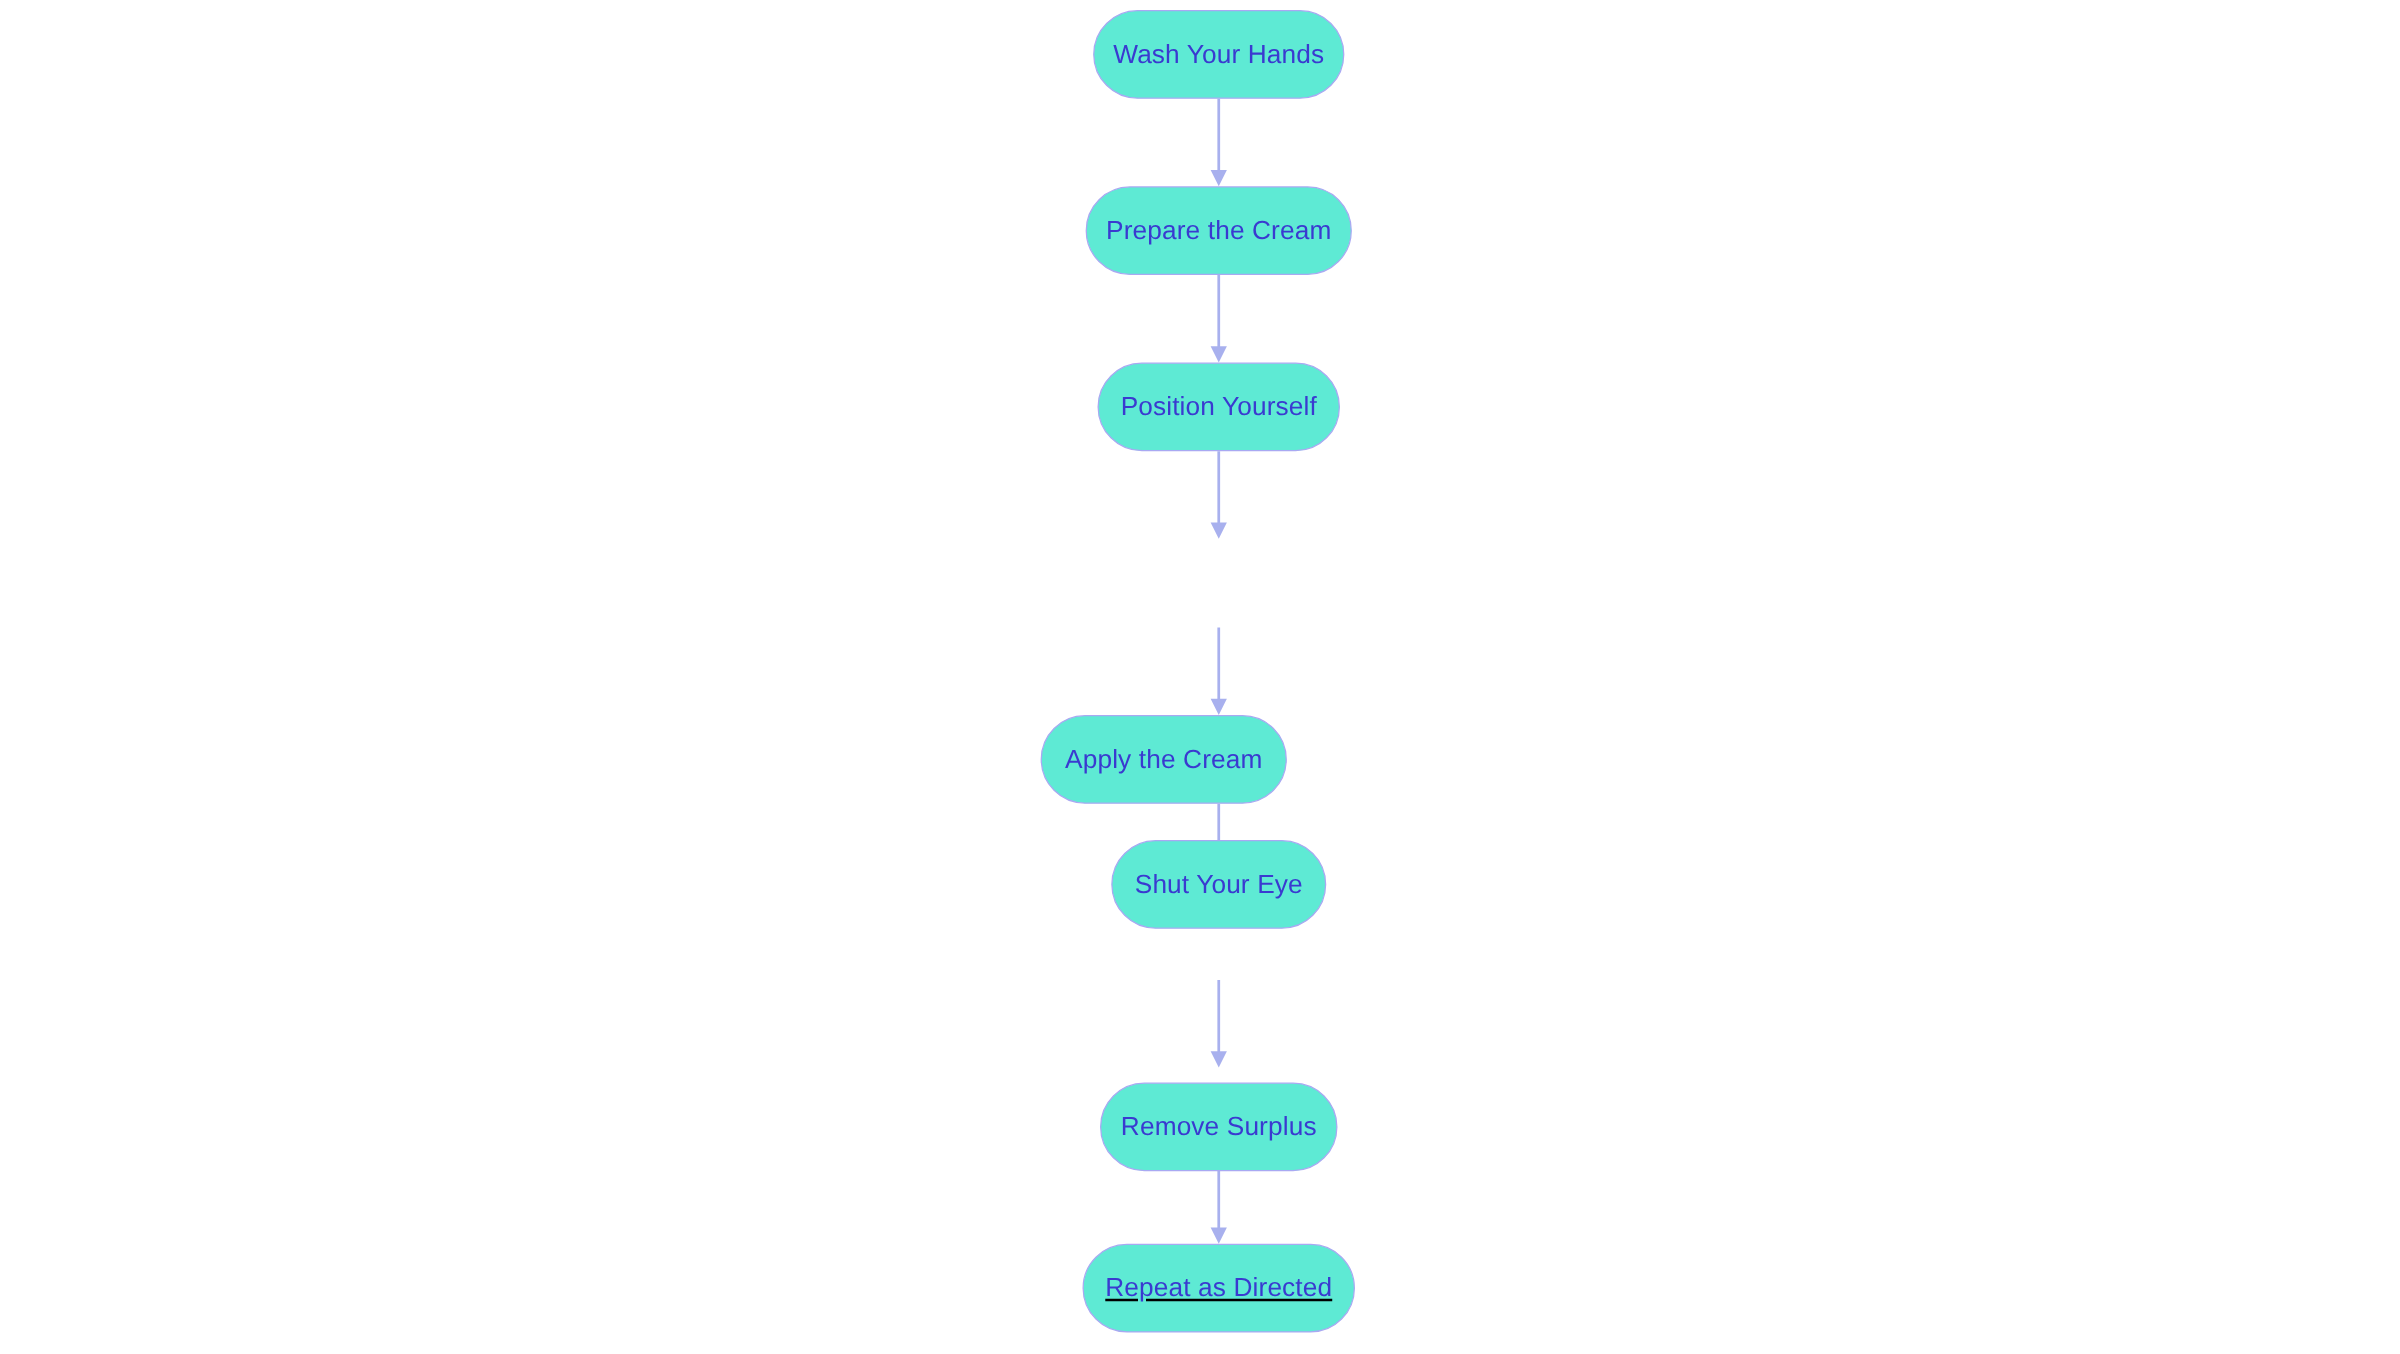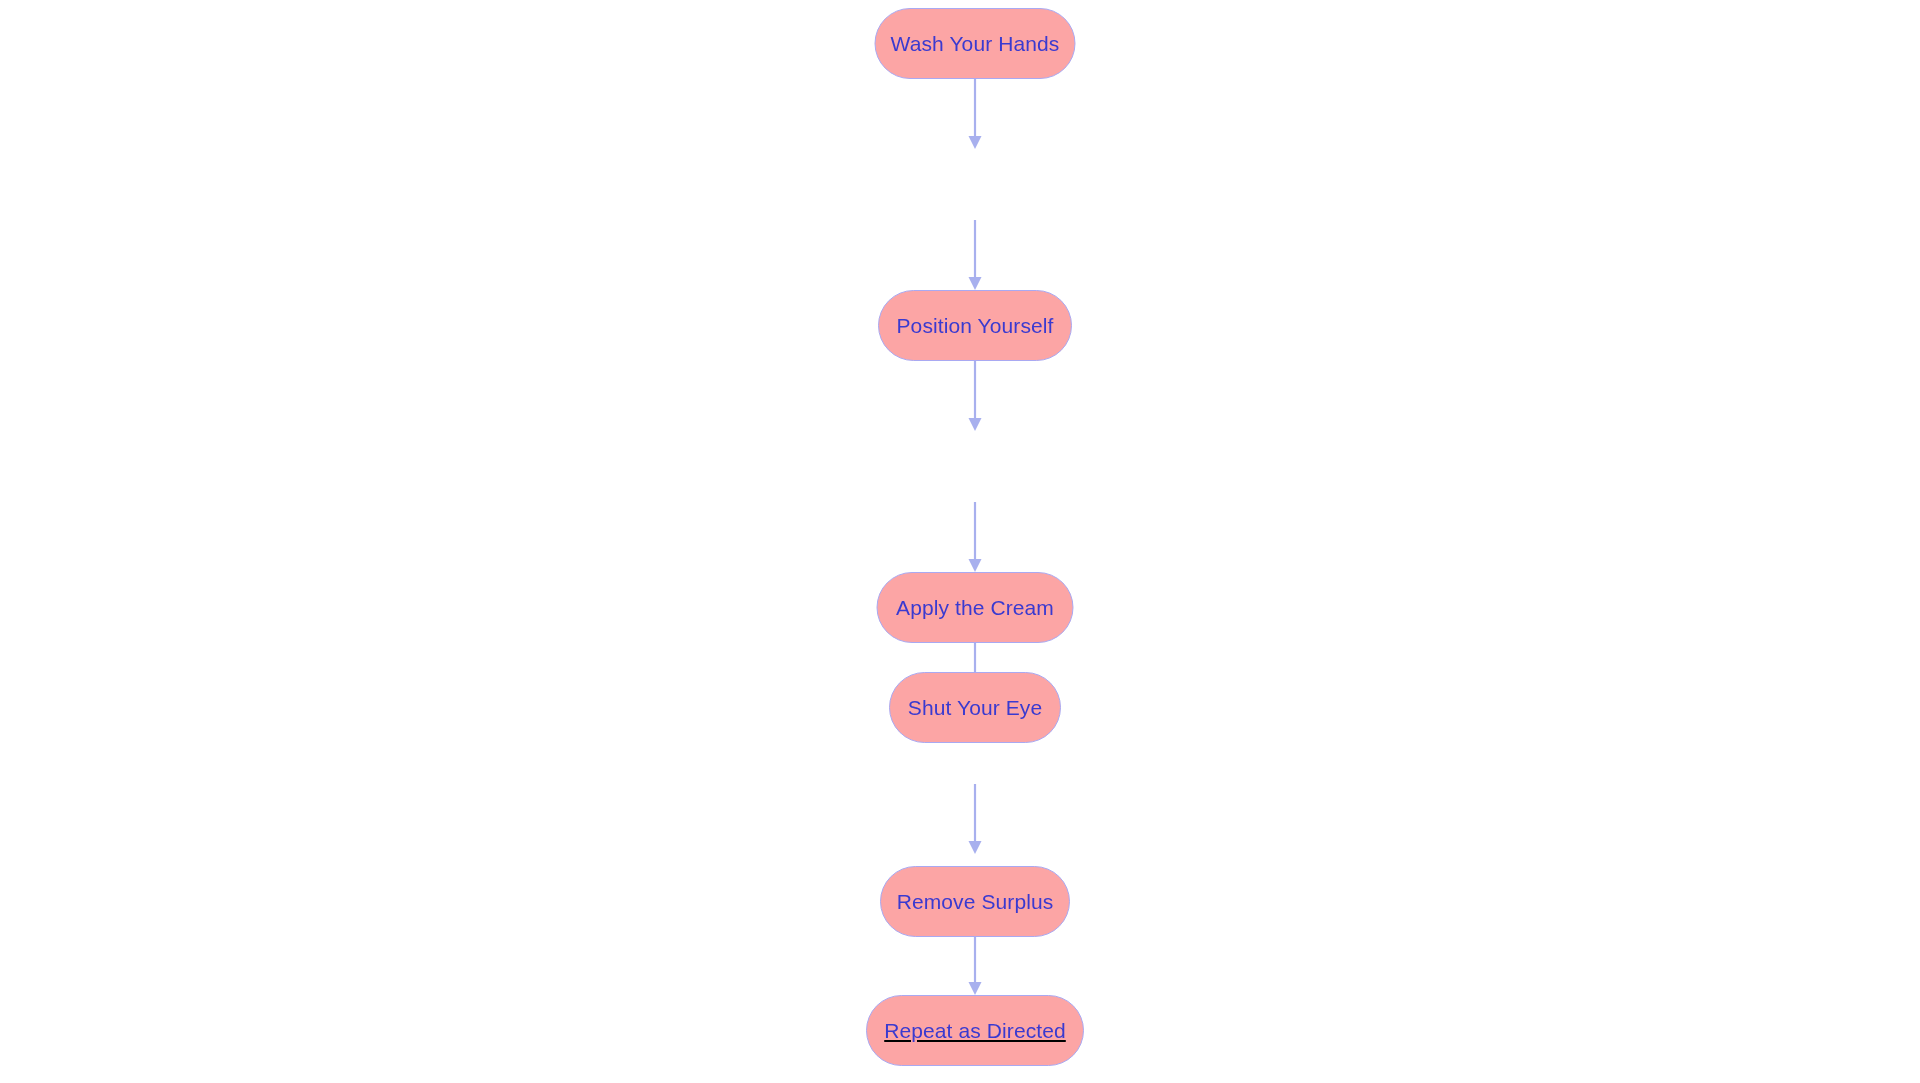--- a/index.html
+++ b/index.html
@@ -29,21 +29,21 @@
     height: 1083px;
   }
 
   
   .flow-node {
     position: absolute;
     box-sizing: border-box;
     height: 71px;
     border: 1.3px solid #a9a9f2;
     border-radius: 36px;
-    background: #fca5a5;
+    background: #5eead4;
     display: flex;
     align-items: center;
     justify-content: center;
     transform: translateX(-50%);
   }
 
   .flow-node-label {
     color: #3a3ad0;
     font-size: 21px;
     font-family: "Liberation Sans", sans-serif;
@@ -109,24 +109,27 @@
       </div>
       <div class="flow-edge" style="left: 975px; top: 925px; height: 70px;">
         <svg width="26" height="70" viewBox="0 0 26 70">
           <line x1="13" y1="0" x2="13" y2="58" stroke="#a8b0ee" stroke-width="2.2"></line>
           <polygon points="6.5,57 19.5,57 13,70" fill="#a8b0ee"></polygon>
         </svg>
       </div>
       <div class="flow-node" style="left: 975px; top: 8px; width: 201px;">
         <span class="flow-node-label">Wash Your Hands</span>
       </div>
+      <div class="flow-node" style="left: 975px; top: 149px; width: 213px;">
+        <span class="flow-node-label">Prepare the Cream</span>
+      </div>
       <div class="flow-node" style="left: 975px; top: 290px; width: 194px;">
         <span class="flow-node-label">Position Yourself</span>
       </div>
-      <div class="flow-node" style="left: 975px; top: 572px; width: 197px;">
+      <div class="flow-node" style="left: 931px; top: 572px; width: 197px;">
         <span class="flow-node-label">Apply the Cream</span>
       </div>
       <div class="flow-node" style="left: 975px; top: 672px; width: 172px;">
         <span class="flow-node-label">Shut Your Eye</span>
       </div>
       <div class="flow-node" style="left: 975px; top: 854px; width: 190px; margin-top: 12px;">
         <span class="flow-node-label">Remove Surplus</span>
       </div>
       <div class="flow-node" style="left: 975px; top: 995px; width: 218px; text-decoration: underline;">
         <span class="flow-node-label">Repeat as Directed</span>

